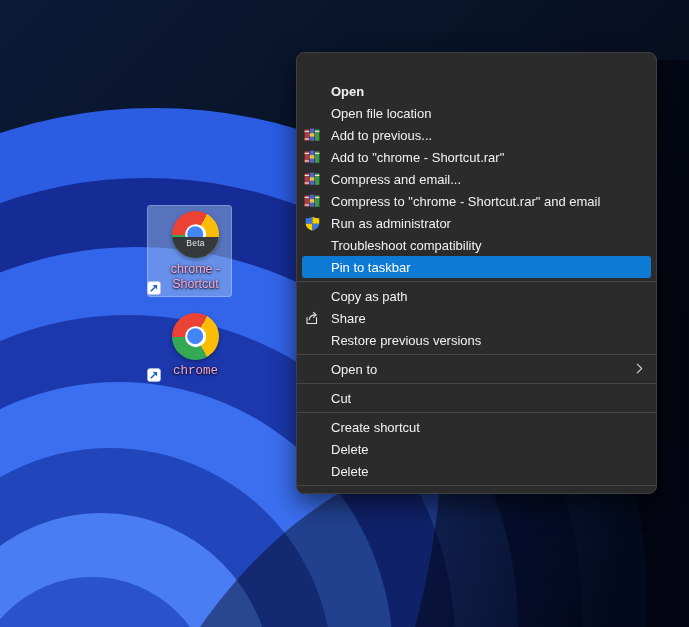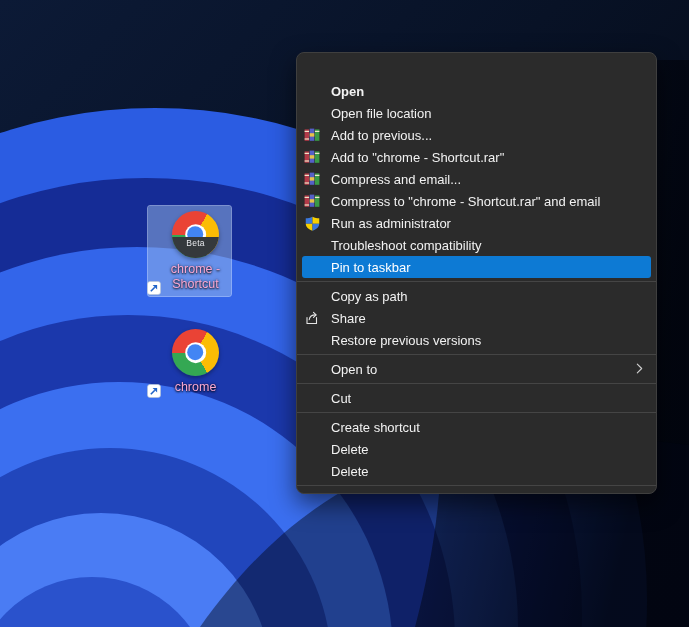--- a/index.html
+++ b/index.html
@@ -119,21 +119,21 @@
     <rect x="0.5" y="0.5" width="13" height="13" rx="2.5" fill="#ffffff" stroke="#b8c4d4" stroke-width="0.6"></rect>
     <path d="M3.8 10.2 L7.8 6.2" stroke="#2063c8" stroke-width="1.6" fill="none"></path>
     <path d="M5.6 3.9 L10.1 3.9 L10.1 8.4 Z" fill="#2063c8"></path>
   </svg>
   <div class="icon-label">
     <div>chrome -</div>
     <div>Shortcut</div>
   </div>
 </div>
 
-<div class="desk-icon" style="left:148px; top:324px;">
+<div class="desk-icon" style="left:148px; top:308px;font-family:Liberation Mono, monospace;">
   <div class="chrome-logo">
     <div class="ring">
       <div class="ball"></div>
     </div>
   </div>
   <svg class="shortcut-badge" viewBox="0 0 14 14">
     <rect x="0.5" y="0.5" width="13" height="13" rx="2.5" fill="#ffffff" stroke="#b8c4d4" stroke-width="0.6"></rect>
     <path d="M3.8 10.2 L7.8 6.2" stroke="#2063c8" stroke-width="1.6" fill="none"></path>
     <path d="M5.6 3.9 L10.1 3.9 L10.1 8.4 Z" fill="#2063c8"></path>
   </svg>

